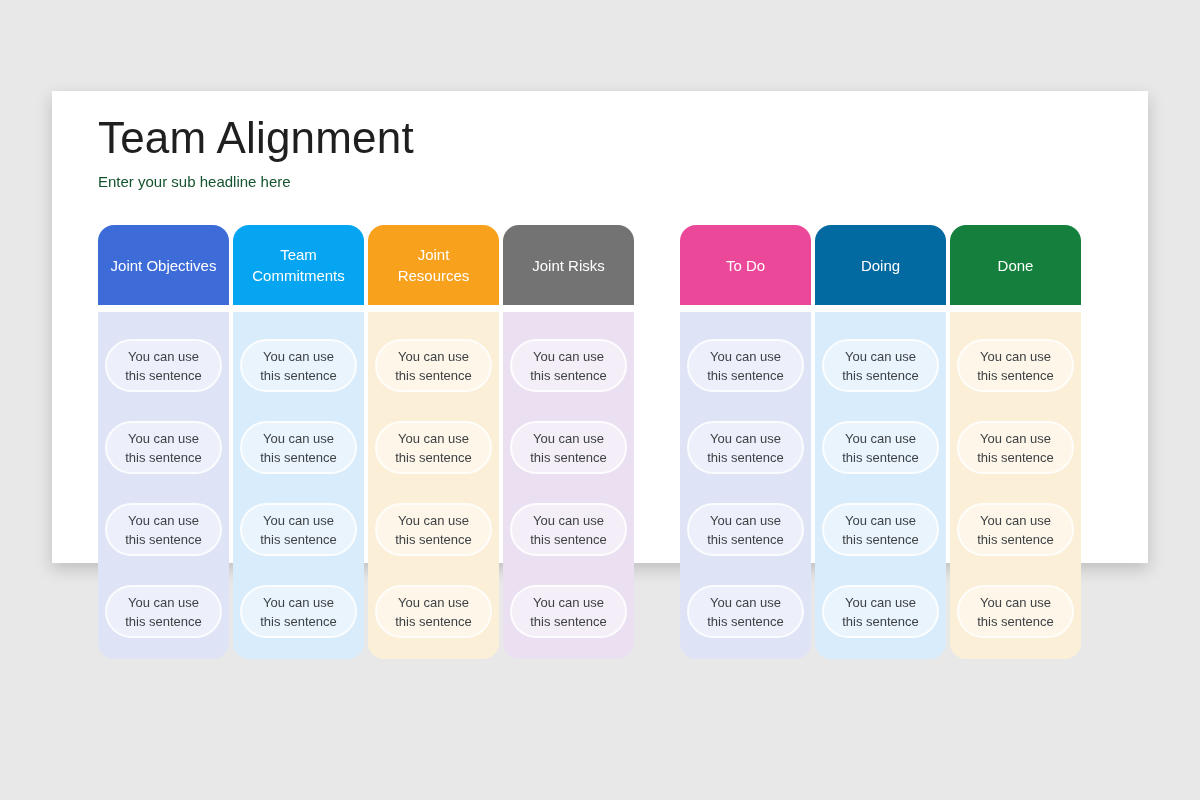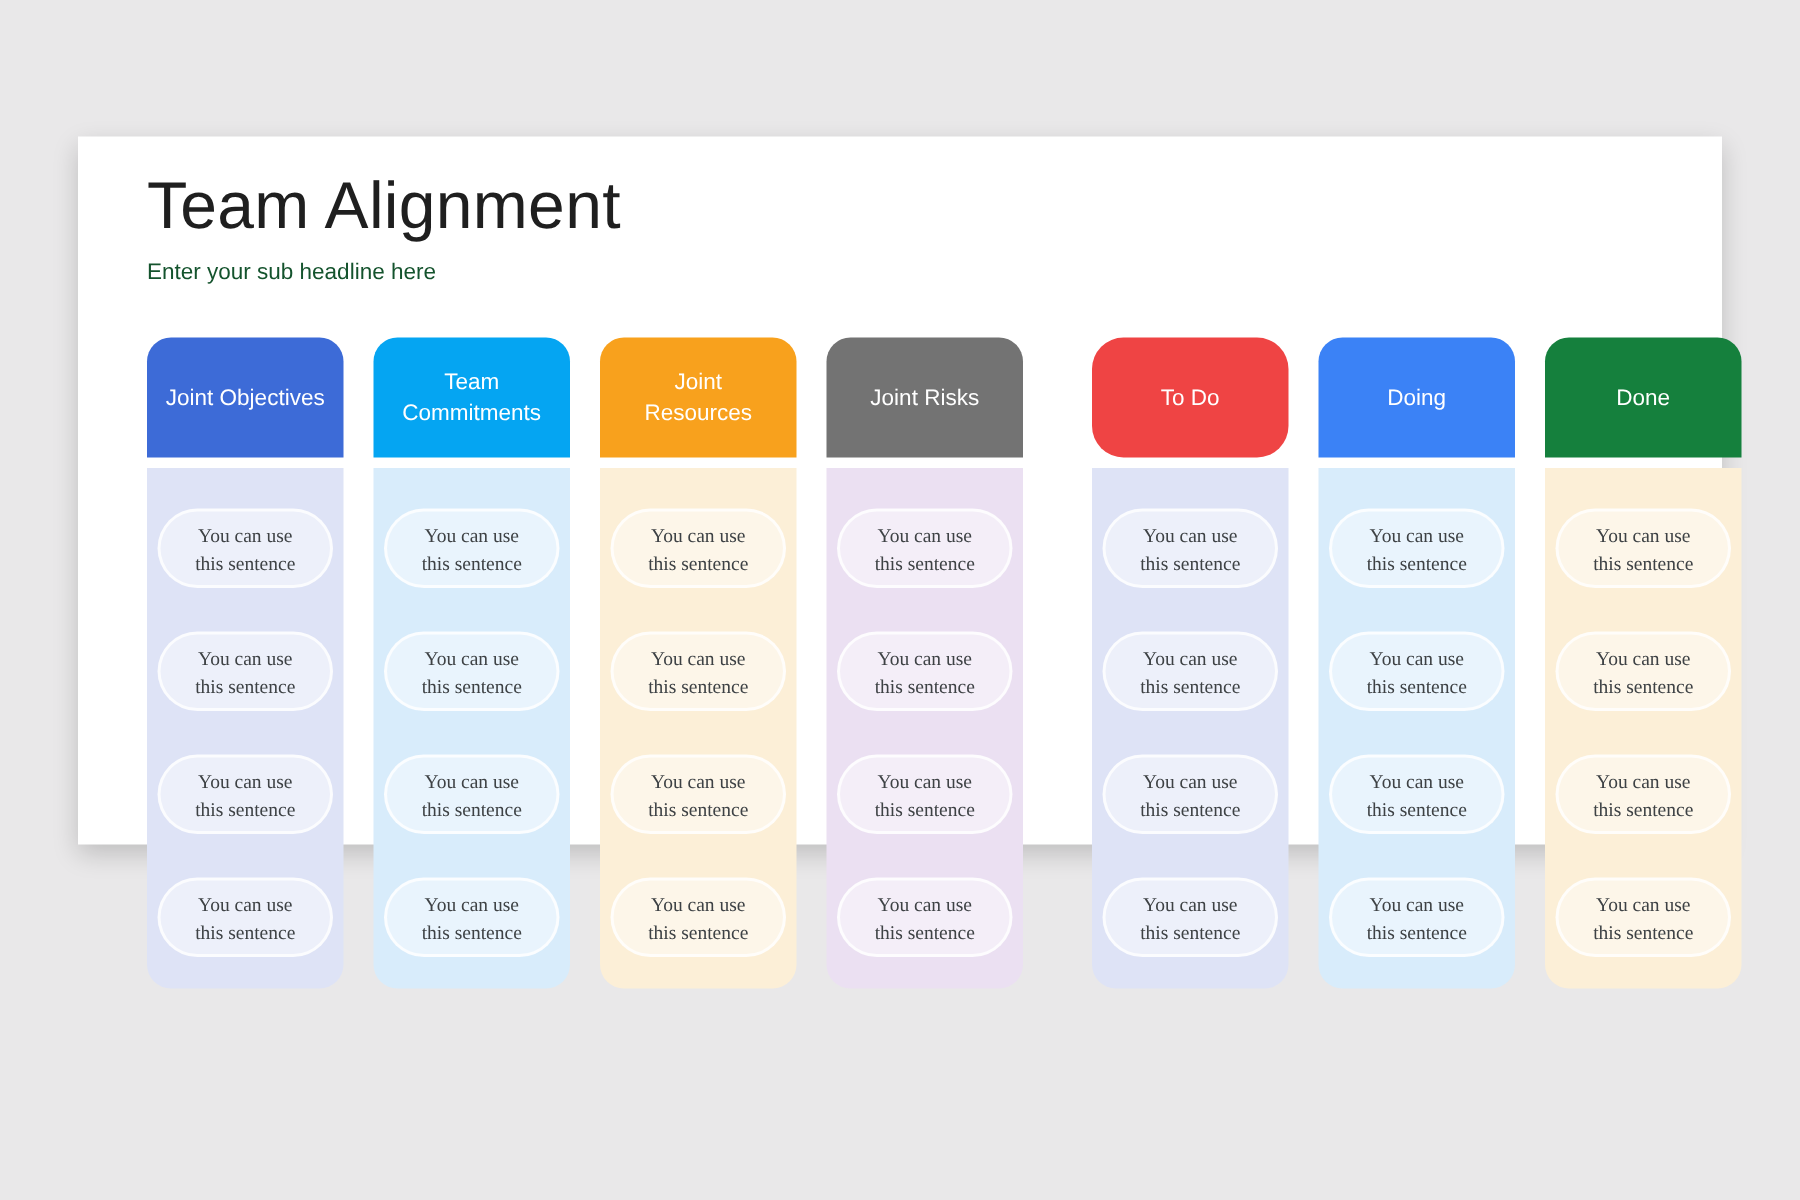--- a/index.html
+++ b/index.html
@@ -32,21 +32,21 @@
     font-size:15px;
     line-height:20px;
     color:#14532d;
   }
   .boards {
     position:absolute;
     left:46px; top:134px;
     display:flex;
     gap:46px;
   }
-  .group { display:flex; gap:20px; }
+  .group { display:flex; gap:4px; }
   .column { width:131px; }
   .col-header {
     height:80px;
     border-radius:16px 16px 0 0;
     display:flex;
     align-items:center;
     justify-content:center;
     text-align:center;
     padding:0 12px;
   }
@@ -65,21 +65,20 @@
     width:117px; height:53px;
     margin:0 auto 29px auto;
     border-radius:27px;
     background:rgba(255,255,255,0.45);
     border:2px solid rgba(255,255,255,0.78);
     display:flex;
     flex-direction:column;
     align-items:center;
     justify-content:center;
     text-align:center;
-    font-family:Liberation Serif, serif;
   }
   .card-line {
     font-size:13px;
     line-height:19px;
     color:#3e4245;
   }
 </style>
 </head>
 <body style="background: rgb(233, 232, 233);">
 
@@ -191,21 +190,21 @@
 
   <div class="card">
     <span class="card-line">You can use</span>
     <span class="card-line">this sentence</span>
   </div>
 </div>
   </div>
 </div>
     <div class="group">
   <div class="column">
-    <div class="col-header" style="background: #ef4444; border-radius: 21px;">
+    <div class="col-header" style="background: #ec4899;">
       <span class="col-label">To Do</span>
     </div>
     <div class="col-body" style="background: rgb(222, 227, 246);">
   <div class="card">
     <span class="card-line">You can use</span>
     <span class="card-line">this sentence</span>
   </div>
 
   <div class="card">
     <span class="card-line">You can use</span>
@@ -218,21 +217,21 @@
   </div>
 
   <div class="card">
     <span class="card-line">You can use</span>
     <span class="card-line">this sentence</span>
   </div>
 </div>
   </div>
 
   <div class="column">
-    <div class="col-header" style="background: #3b82f6; text-align: center;">
+    <div class="col-header" style="background: #0369a1; text-align: center;">
       <span class="col-label">Doing</span>
     </div>
     <div class="col-body" style="background: rgb(216, 236, 251);">
   <div class="card">
     <span class="card-line">You can use</span>
     <span class="card-line">this sentence</span>
   </div>
 
   <div class="card">
     <span class="card-line">You can use</span>

